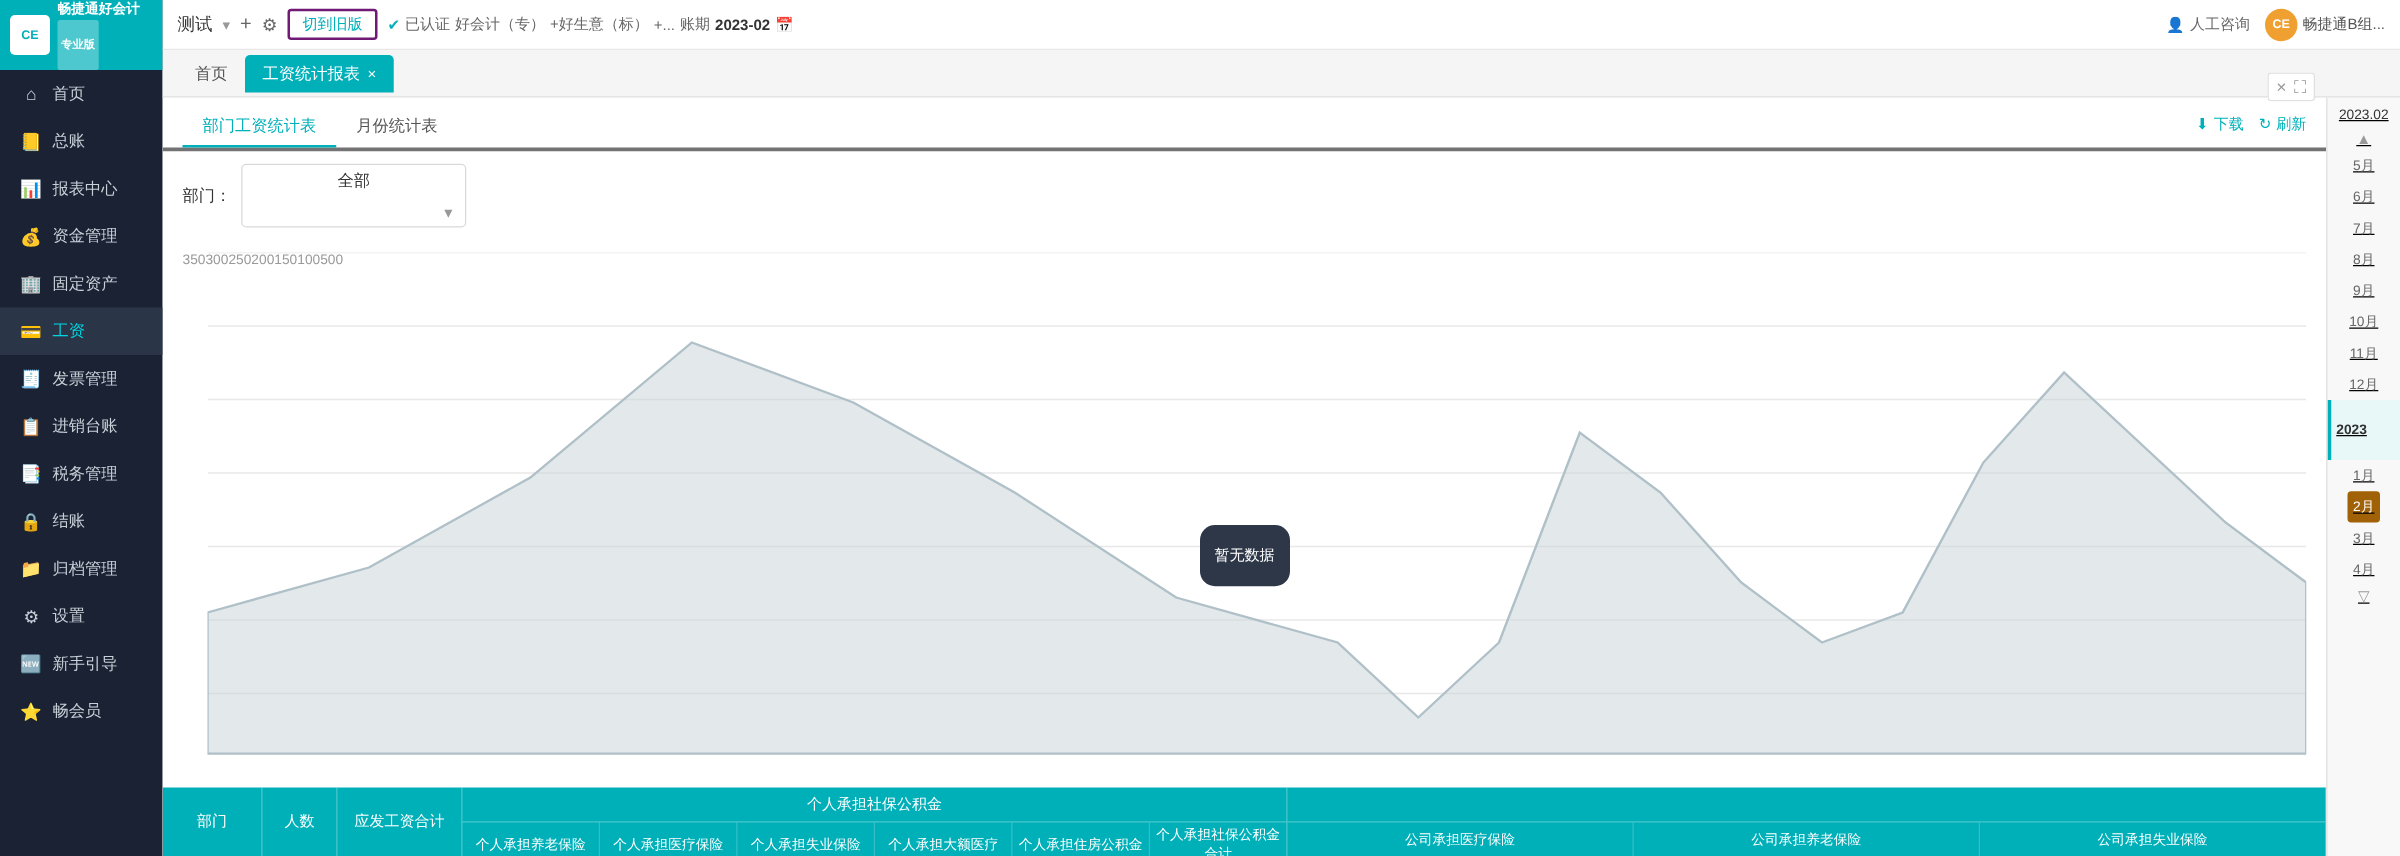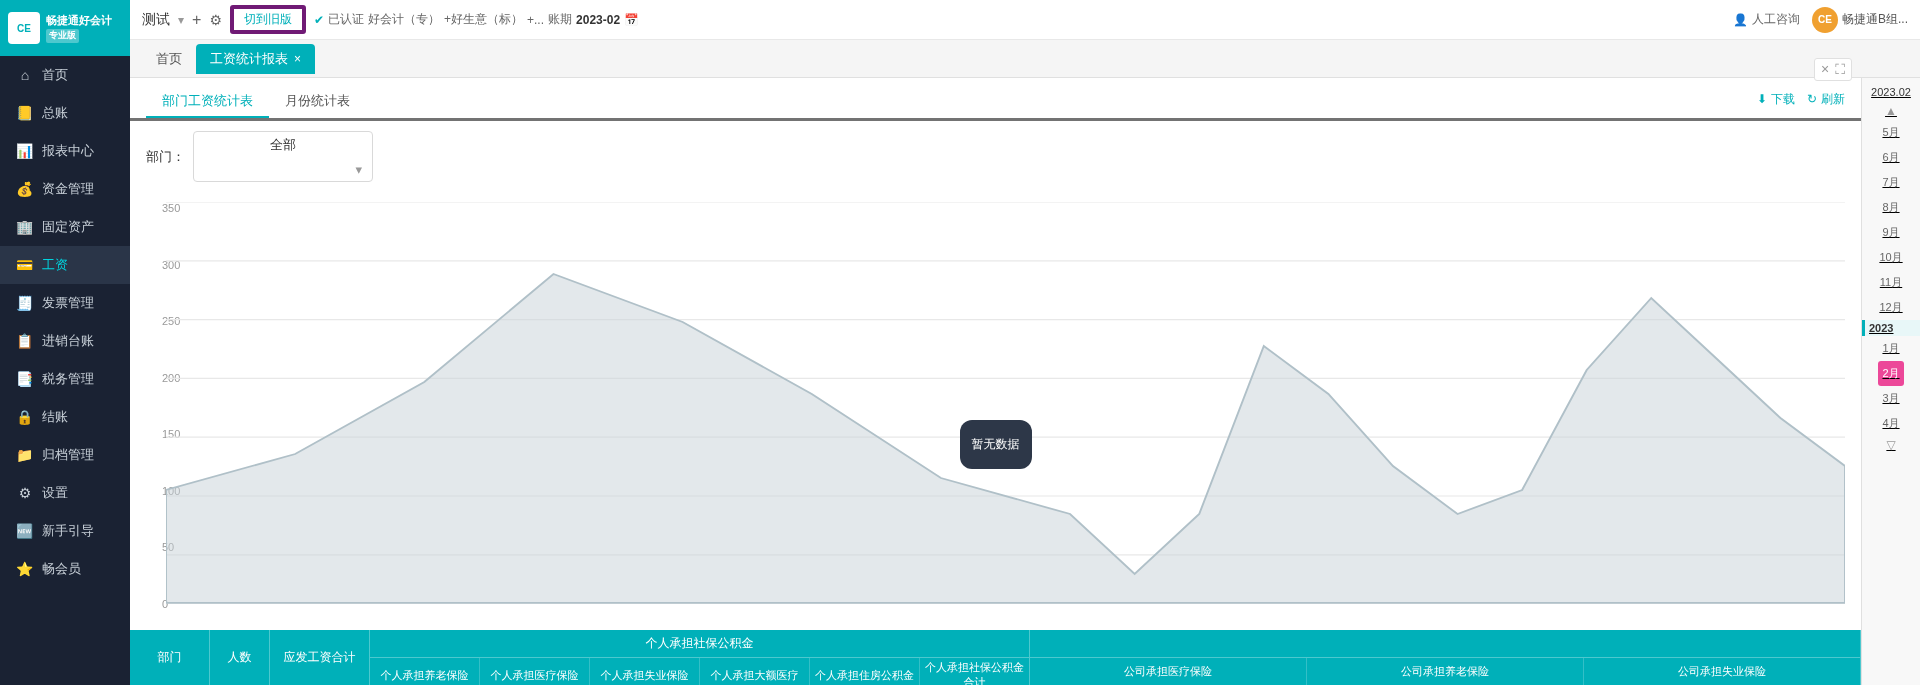--- a/index.html
+++ b/index.html
@@ -32,21 +32,21 @@
       background: white;
       border-radius: 4px;
       display: flex;
       align-items: center;
       justify-content: center;
       color: #00b0b9;
       font-size: 10px;
       font-weight: bold;
     }
     .logo-text { line-height: 1.3; font-size: 11px; }
-    .logo-badge { font-size: 9px; background: rgba(255,255,255,0.3); border-radius: 2px; padding: 1px 3px; display: inline-block; margin-top: 2px; }
+    .logo-badge { font-size: 9px; background: rgba(255,255,255,0.3); border-radius: 2px; padding: 14px 3px; display: inline-block; margin-top: 2px; }
     .sidebar-item {
       display: flex;
       align-items: center;
       gap: 8px;
       padding: 10px 16px;
       cursor: pointer;
       font-size: 13px;
       color: #c8d0d8;
     }
     .sidebar-item.active { background: #2a3548; color: #00d4df; }
@@ -69,21 +69,21 @@
       padding: 16px 12px;
       gap: 8px;
       border-bottom: 1px solid #e8e8e8;
       flex-shrink: 0;
     }
     .topbar-title { font-size: 14px; color: #333; }
     .topbar-arrow { color: #999; font-size: 12px; }
     .topbar-add { color: #666; font-size: 16px; cursor: pointer; }
     .topbar-settings { color: #666; font-size: 14px; cursor: pointer; }
     .topbar-switch-btn {
-      border: 4px solid #701a75;
+      border: 2px solid #701a75;
       color: #00b0b9;
       background: white;
       padding: 2px 10px;
       border-radius: 3px;
       font-size: 12px;
       cursor: pointer;
     }
     .topbar-status { display: flex; align-items: center; gap: 4px; font-size: 12px; color: #666; }
     .status-check { color: #00b0b9; }
     .topbar-spacer { flex: 1; }
@@ -294,44 +294,44 @@
     }
     .rp-month {
       font-size: 11px;
       color: #666;
       padding: 5px 4px;
       cursor: pointer;
       width: 100%;
       text-align: center;
     }
     .rp-month.active {
-      background: #ec4899;
+      background: #a16207;
       color: white;
       border-radius: 3px;
     }
     .rp-year-section {
       display: flex;
       align-items: center;
       width: 100%;
       background: #e8f7f8;
       border-left: 3px solid #00b0b9;
-      padding: 2px 4px;
+      padding: 18px 4px;
       font-size: 11px;
       color: #333;
       font-weight: bold;
       cursor: pointer;
     }
 
     .chart-y-labels {
       position: absolute;
-      left: 32px;
+      left: 16px;
       top: 10px;
       bottom: 20px;
       display: flex;
-      flex-direction: column;
+      flex-direction: row;
       justify-content: space-between;
       font-size: 11px;
       color: #999;
     }
     .panel-ctrl-btn {
       cursor: pointer;
       color: #999;
       font-size: 14px;
     }
   </style>

